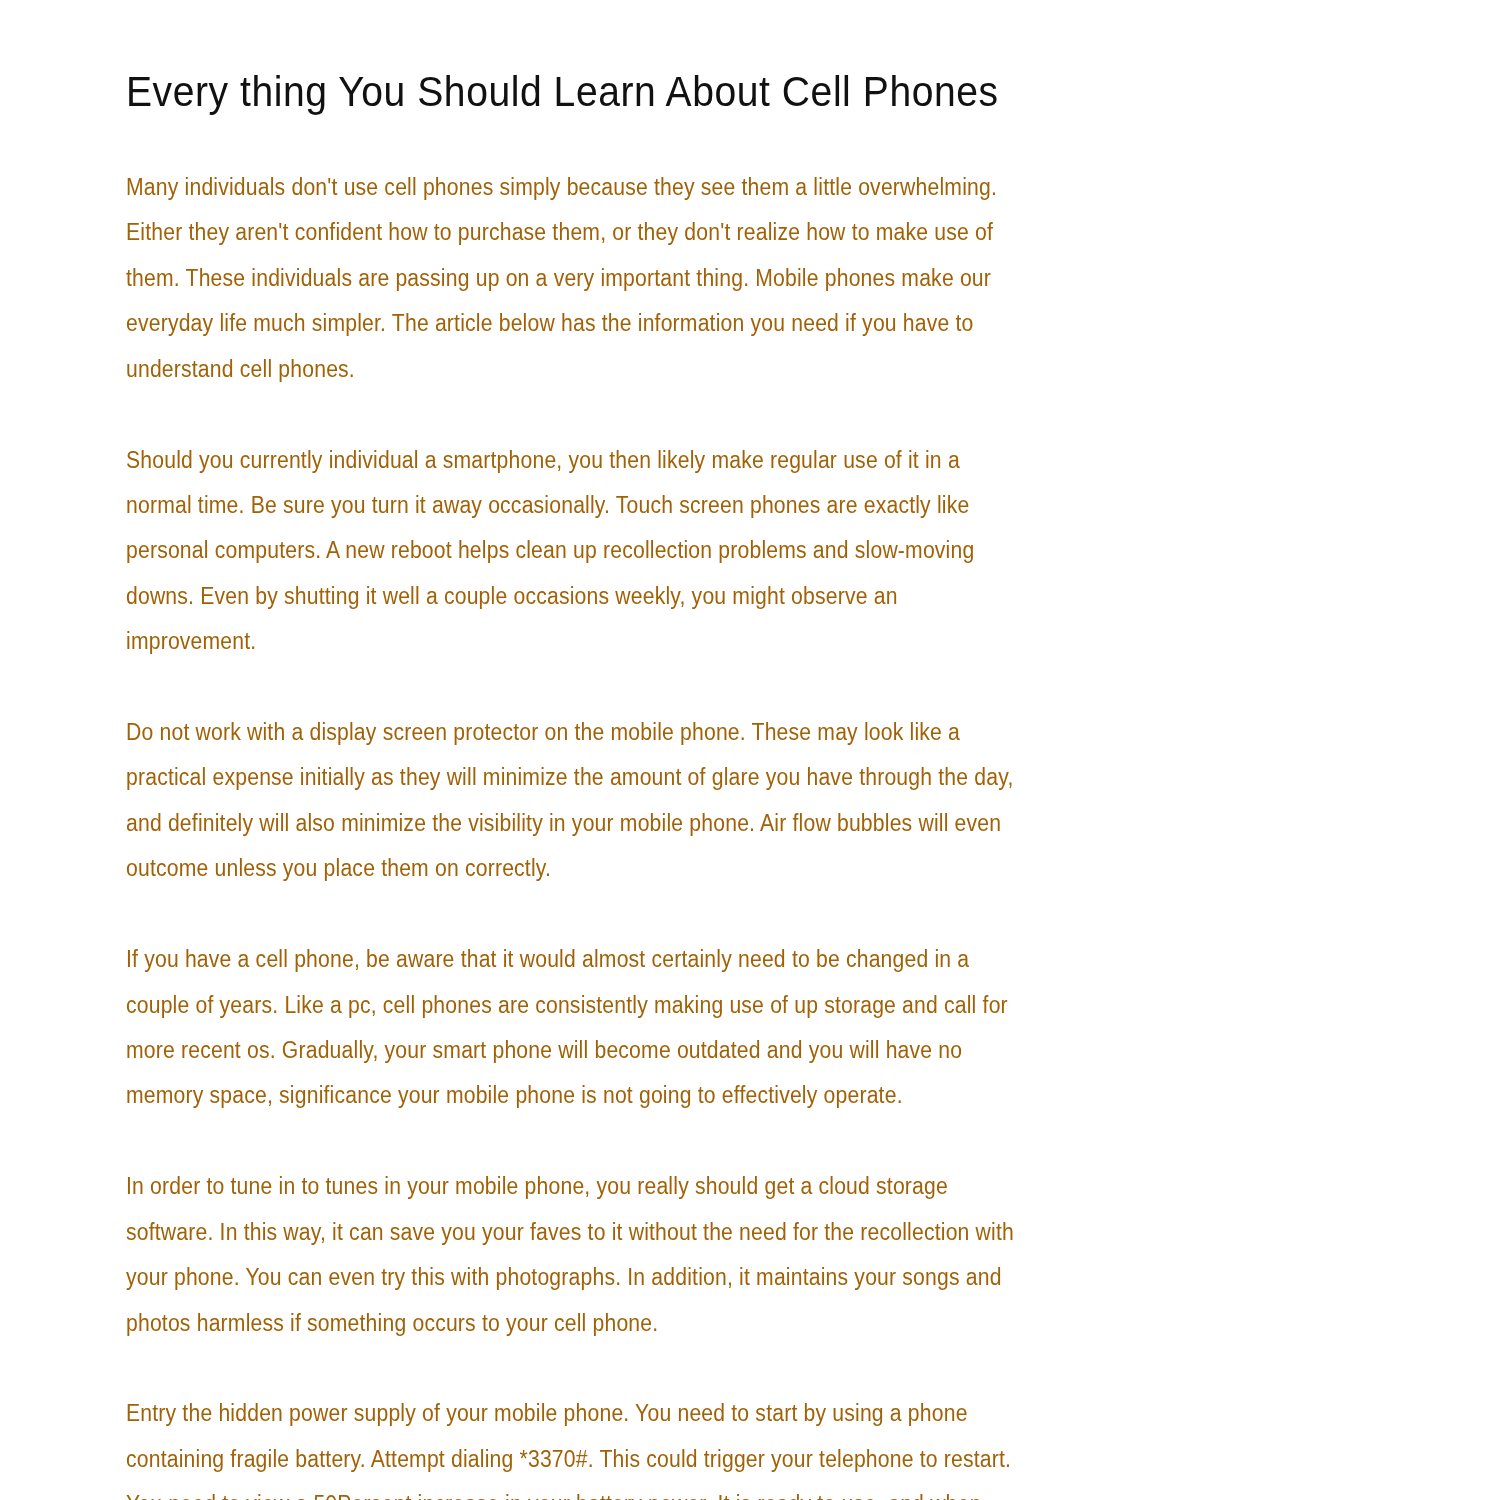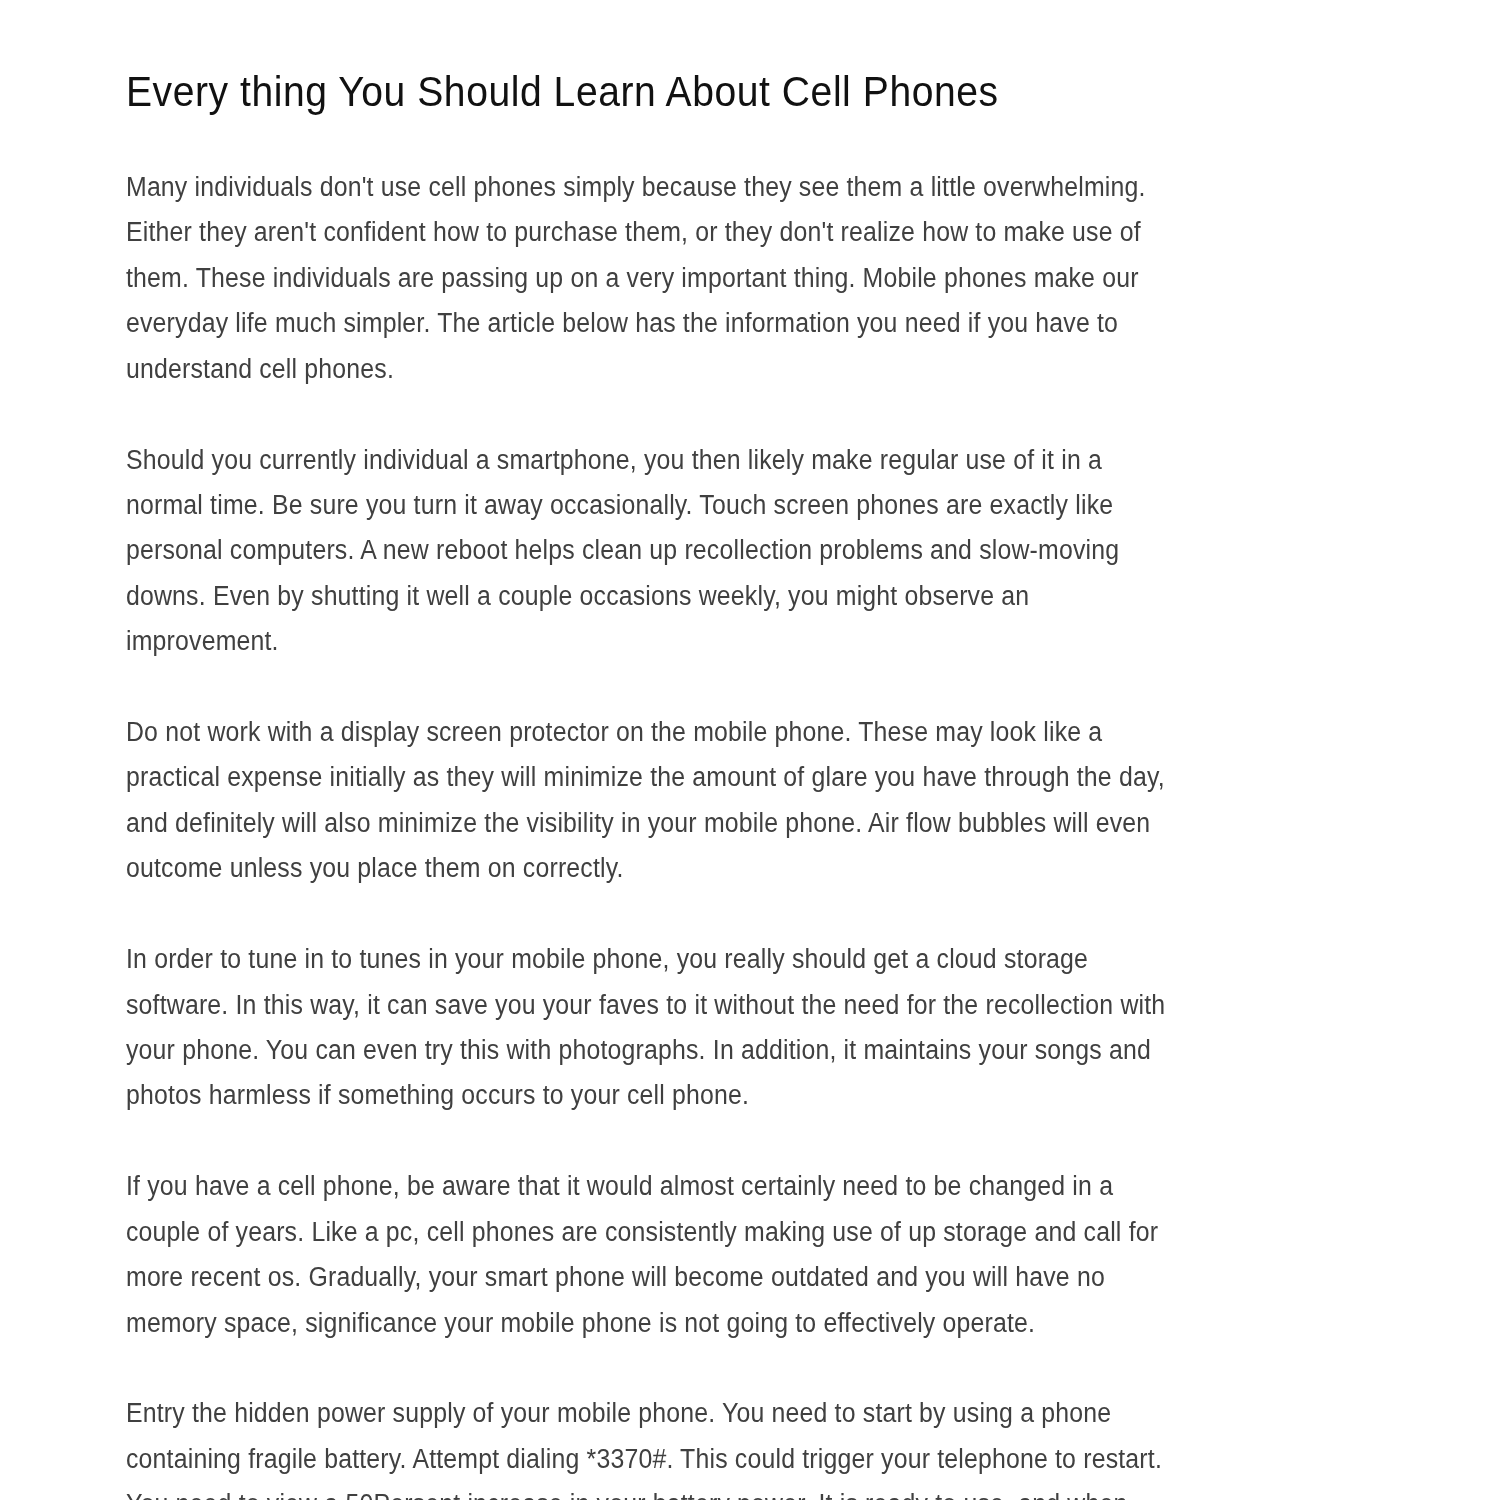--- a/index.html
+++ b/index.html
@@ -38,23 +38,23 @@
       color: #111111;
     }
     .body-text {
       position: absolute;
       left: 126px;
       top: 165px;
       width: 1290px;
     }
     .para {
       margin: 0 0 45.5px 0;
-      font-size: 27px;
+      font-size: 23px;
       line-height: 45.4px;
-      color: #404040;
+      color: #a16207;
     }
     .line {
       display: block;
       white-space: nowrap;
       transform: scaleX(0.92);
       transform-origin: left center;
       letter-spacing: 0.2px;
     }
   </style>
 </head>
@@ -81,31 +81,31 @@
     </p>
 
     <p class="para">
       <span class="line">Do not work with a display screen protector on the mobile phone. These may look like a</span>
       <span class="line">practical expense initially as they will minimize the amount of glare you have through the day,</span>
       <span class="line">and definitely will also minimize the visibility in your mobile phone. Air flow bubbles will even</span>
       <span class="line">outcome unless you place them on correctly.</span>
     </p>
 
     <p class="para">
+      <span class="line">If you have a cell phone, be aware that it would almost certainly need to be changed in a</span>
+      <span class="line">couple of years. Like a pc, cell phones are consistently making use of up storage and call for</span>
+      <span class="line">more recent os. Gradually, your smart phone will become outdated and you will have no</span>
+      <span class="line">memory space, significance your mobile phone is not going to effectively operate.</span>
+    </p>
+
+    <p class="para">
       <span class="line">In order to tune in to tunes in your mobile phone, you really should get a cloud storage</span>
       <span class="line">software. In this way, it can save you your faves to it without the need for the recollection with</span>
       <span class="line">your phone. You can even try this with photographs. In addition, it maintains your songs and</span>
       <span class="line">photos harmless if something occurs to your cell phone.</span>
-    </p>
-
-    <p class="para">
-      <span class="line">If you have a cell phone, be aware that it would almost certainly need to be changed in a</span>
-      <span class="line">couple of years. Like a pc, cell phones are consistently making use of up storage and call for</span>
-      <span class="line">more recent os. Gradually, your smart phone will become outdated and you will have no</span>
-      <span class="line">memory space, significance your mobile phone is not going to effectively operate.</span>
     </p>
 
     <p class="para">
       <span class="line">Entry the hidden power supply of your mobile phone. You need to start by using a phone</span>
       <span class="line">containing fragile battery. Attempt dialing *3370#. This could trigger your telephone to restart.</span>
       <span class="line">You need to view a 50Persent increase in your battery power. It is ready to use, and when</span>
     </p>
   </div>
 </div>
 

